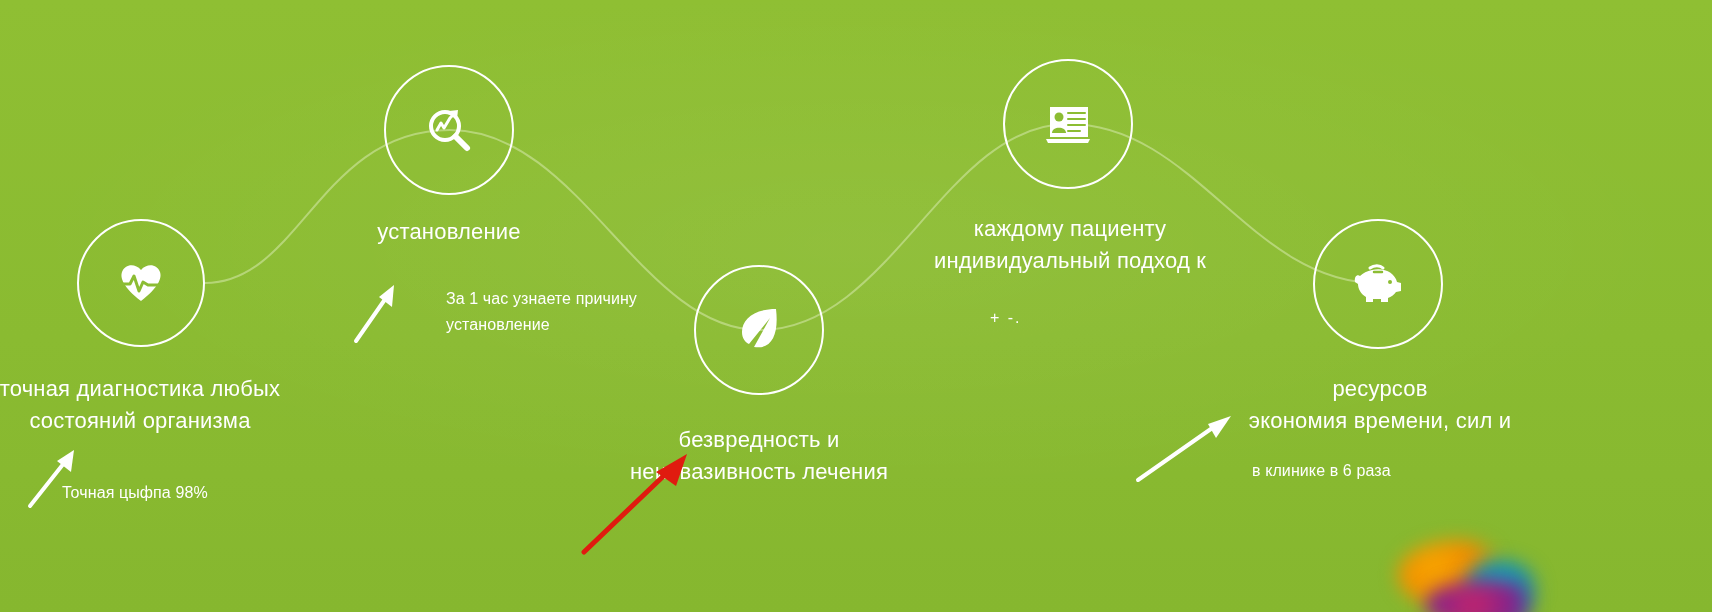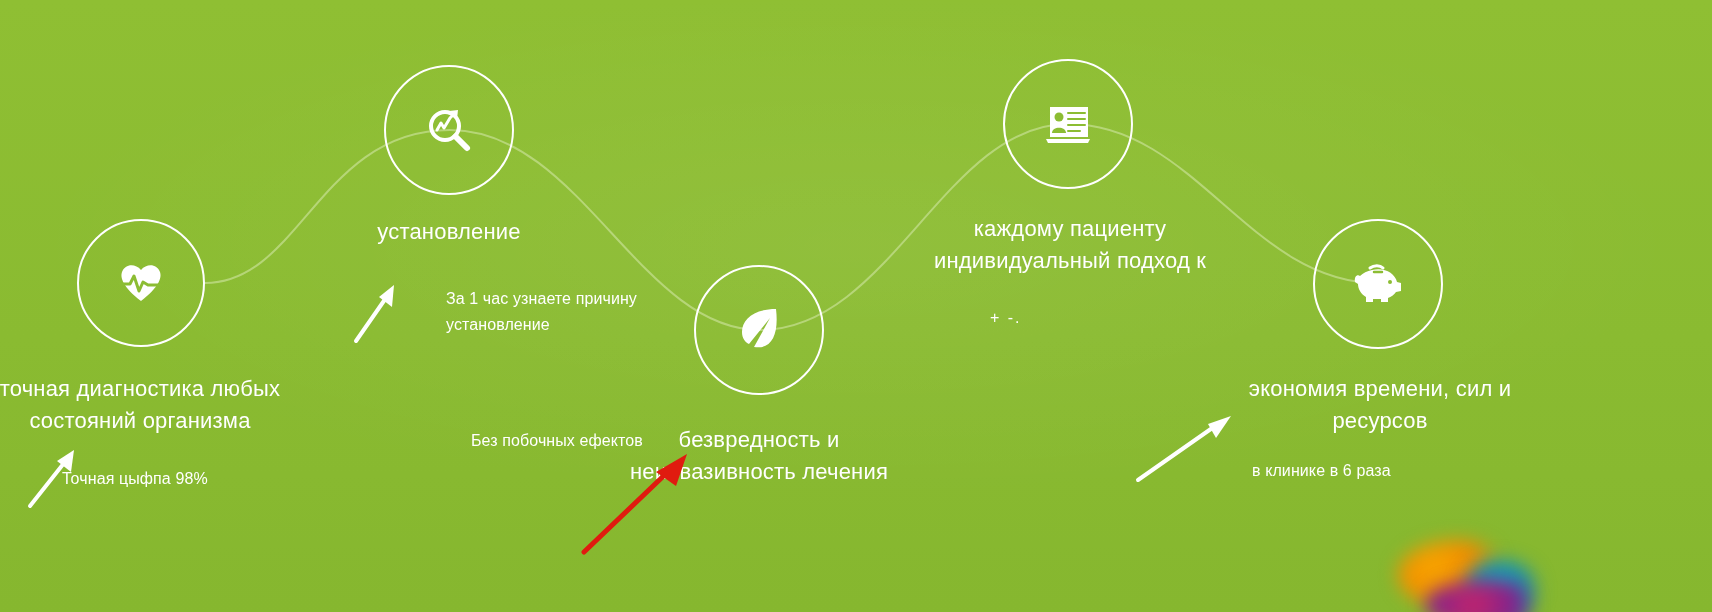--- a/index.html
+++ b/index.html
@@ -160,44 +160,43 @@
     <span class="icon-wrap">
       <svg width="48" height="40" viewBox="0 0 48 40" aria-hidden="true">
         <path d="M18 6 C 30 3, 41 9, 43 18 L 47 19 L 47 27 L 42 28 C 40 31, 37 33, 34 34 L 34 38 L 27 38 L 27 35 L 19 35 L 19 38 L 12 38 L 12 33 C 7 30, 4 25, 4 20 L 1 18 C 0 13, 3 10, 6 12 C 9 9, 13 7, 18 6 Z" fill="#ffffff"></path>
         <circle cx="36" cy="18" r="2" fill="#8cbd33"></circle>
         <path d="M16 4 C 20 1, 26 1, 29 4" stroke="#ffffff" stroke-width="3" fill="none" stroke-linecap="round"></path>
         <path d="M20 8 L28 8" stroke="#8cbd33" stroke-width="2.5" stroke-linecap="round"></path>
       </svg>
     </span>
   </div>
   <div class="caption" style="left:1220px; top:373px; width:320px;">
+    <div>ресурсов</div>
     <div>экономия времени, сил и</div>
-    <div>ресурсов</div>
   </div>
 
   <svg class="arrow" style="left:24px; top:448px;" width="60" height="62" viewBox="0 0 60 62">
     <path d="M6 58 L44 10" stroke="#ffffff" stroke-width="4" stroke-linecap="round"></path>
     <path d="M50 2 L47 24 L33 13 Z" fill="#ffffff"></path>
   </svg>
-  <div class="note" style="left:62px; top:466px;">Точная цыфпа 98%</div>
+  <div class="note" style="left:62px; top:480px;">Точная цыфпа 98%</div>
 
   <svg class="arrow" style="left:350px; top:283px;" width="52" height="62" viewBox="0 0 52 62">
     <path d="M6 58 L38 12" stroke="#ffffff" stroke-width="4" stroke-linecap="round"></path>
     <path d="M44 2 L42 24 L29 14 Z" fill="#ffffff"></path>
   </svg>
   <div class="note" style="left:398px; top:286px; width:240px;margin-left:48px;">
     <div>За 1 час узнаете причину</div>
     <div>установление</div>
   </div>
 
   <svg class="arrow" style="left:570px; top:440px;" width="130" height="120" viewBox="0 0 130 120">
     <path d="M14 112 L104 26" stroke="#e01b0f" stroke-width="5" stroke-linecap="round"></path>
     <path d="M117 14 L106 46 L86 32 Z" fill="#e01b0f"></path>
   </svg>
-  <div class="note" style="left:471px; top:428px;">Без побочных ефектов</div>
 
   <div class="plusminus" style="left:990px; top:309px;">+ -.</div>
 
   <svg class="arrow" style="left:1132px; top:408px;" width="106" height="78" viewBox="0 0 106 78">
     <path d="M6 72 L86 16" stroke="#ffffff" stroke-width="4" stroke-linecap="round"></path>
     <path d="M99 8 L84 30 L76 16 Z" fill="#ffffff"></path>
   </svg>
   <div class="note" style="left:1252px; top:458px; width:240px;">
     <div>в клинике в 6 раза</div>
   </div>

